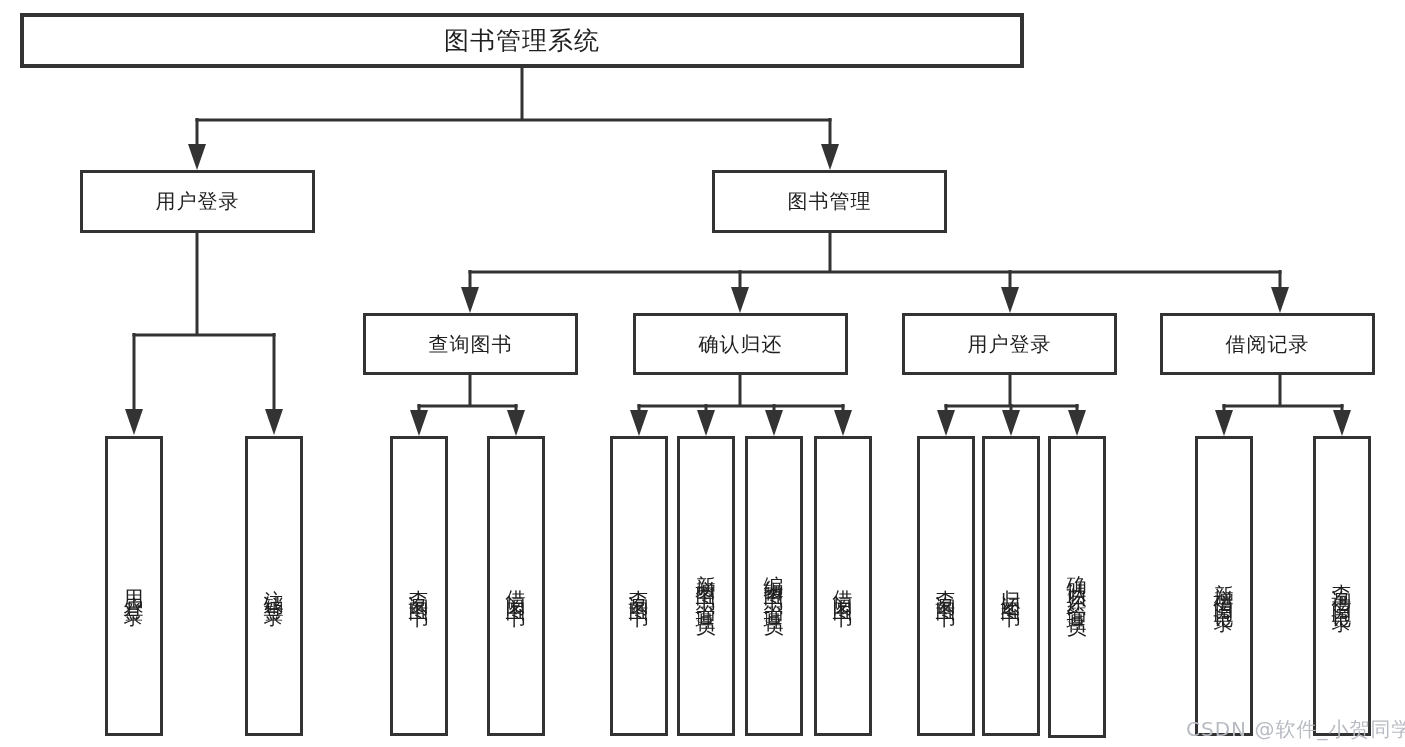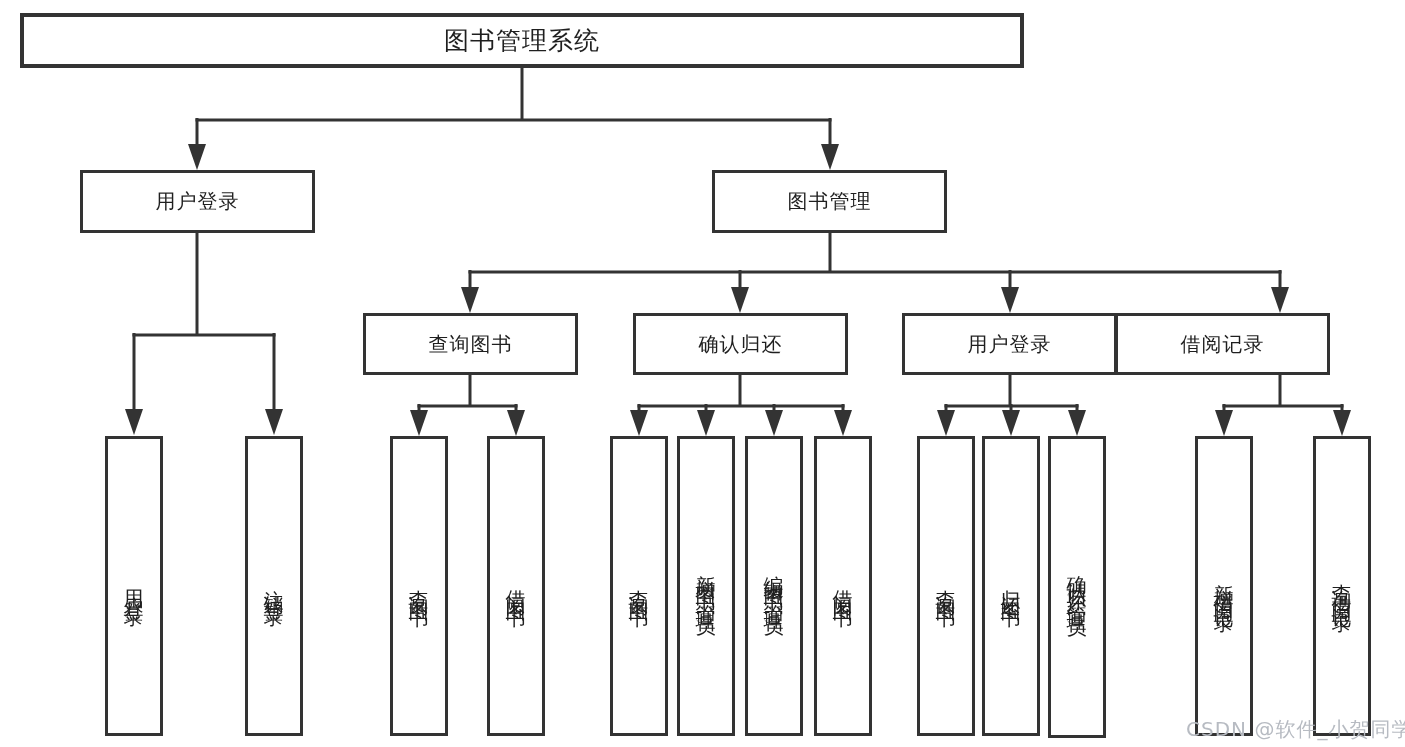--- a/index.html
+++ b/index.html
@@ -120,21 +120,21 @@
 </svg>
 
 <div class="node root" style="left:20px; top:13px; width:1004px; height:55px;">图书管理系统</div>
 
 <div class="node" style="left:80px; top:170px; width:235px; height:63px;">用户登录</div>
 <div class="node" style="left:712px; top:170px; width:235px; height:63px;">图书管理</div>
 
 <div class="node" style="left:363px; top:313px; width:215px; height:62px;">查询图书</div>
 <div class="node" style="left:633px; top:313px; width:215px; height:62px;">确认归还</div>
 <div class="node" style="left:902px; top:313px; width:215px; height:62px;">用户登录</div>
-<div class="node" style="left:1115px; top:313px; width:215px; height:62px;">借阅记录</div>
+<div class="node" style="left:1160px; top:313px; width:215px; height:62px;">借阅记录</div>
 
 <div class="node vnode" style="left:105px; top:436px; width:58px; height:300px;">用户登录</div>
 <div class="node vnode" style="left:245px; top:436px; width:58px; height:300px;">注销登录</div>
 
 <div class="node vnode" style="left:390px; top:436px; width:58px; height:300px;">查询图书</div>
 <div class="node vnode" style="left:487px; top:436px; width:58px; height:300px;">借阅图书</div>
 
 <div class="node vnode" style="left:610px; top:436px; width:58px; height:300px;">查询图书</div>
 <div class="node vnode" style="left:677px; top:436px; width:58px; height:300px;">新增图书（管理员）</div>
 <div class="node vnode" style="left:745px; top:436px; width:58px; height:300px;">编辑图书（管理员）</div>

